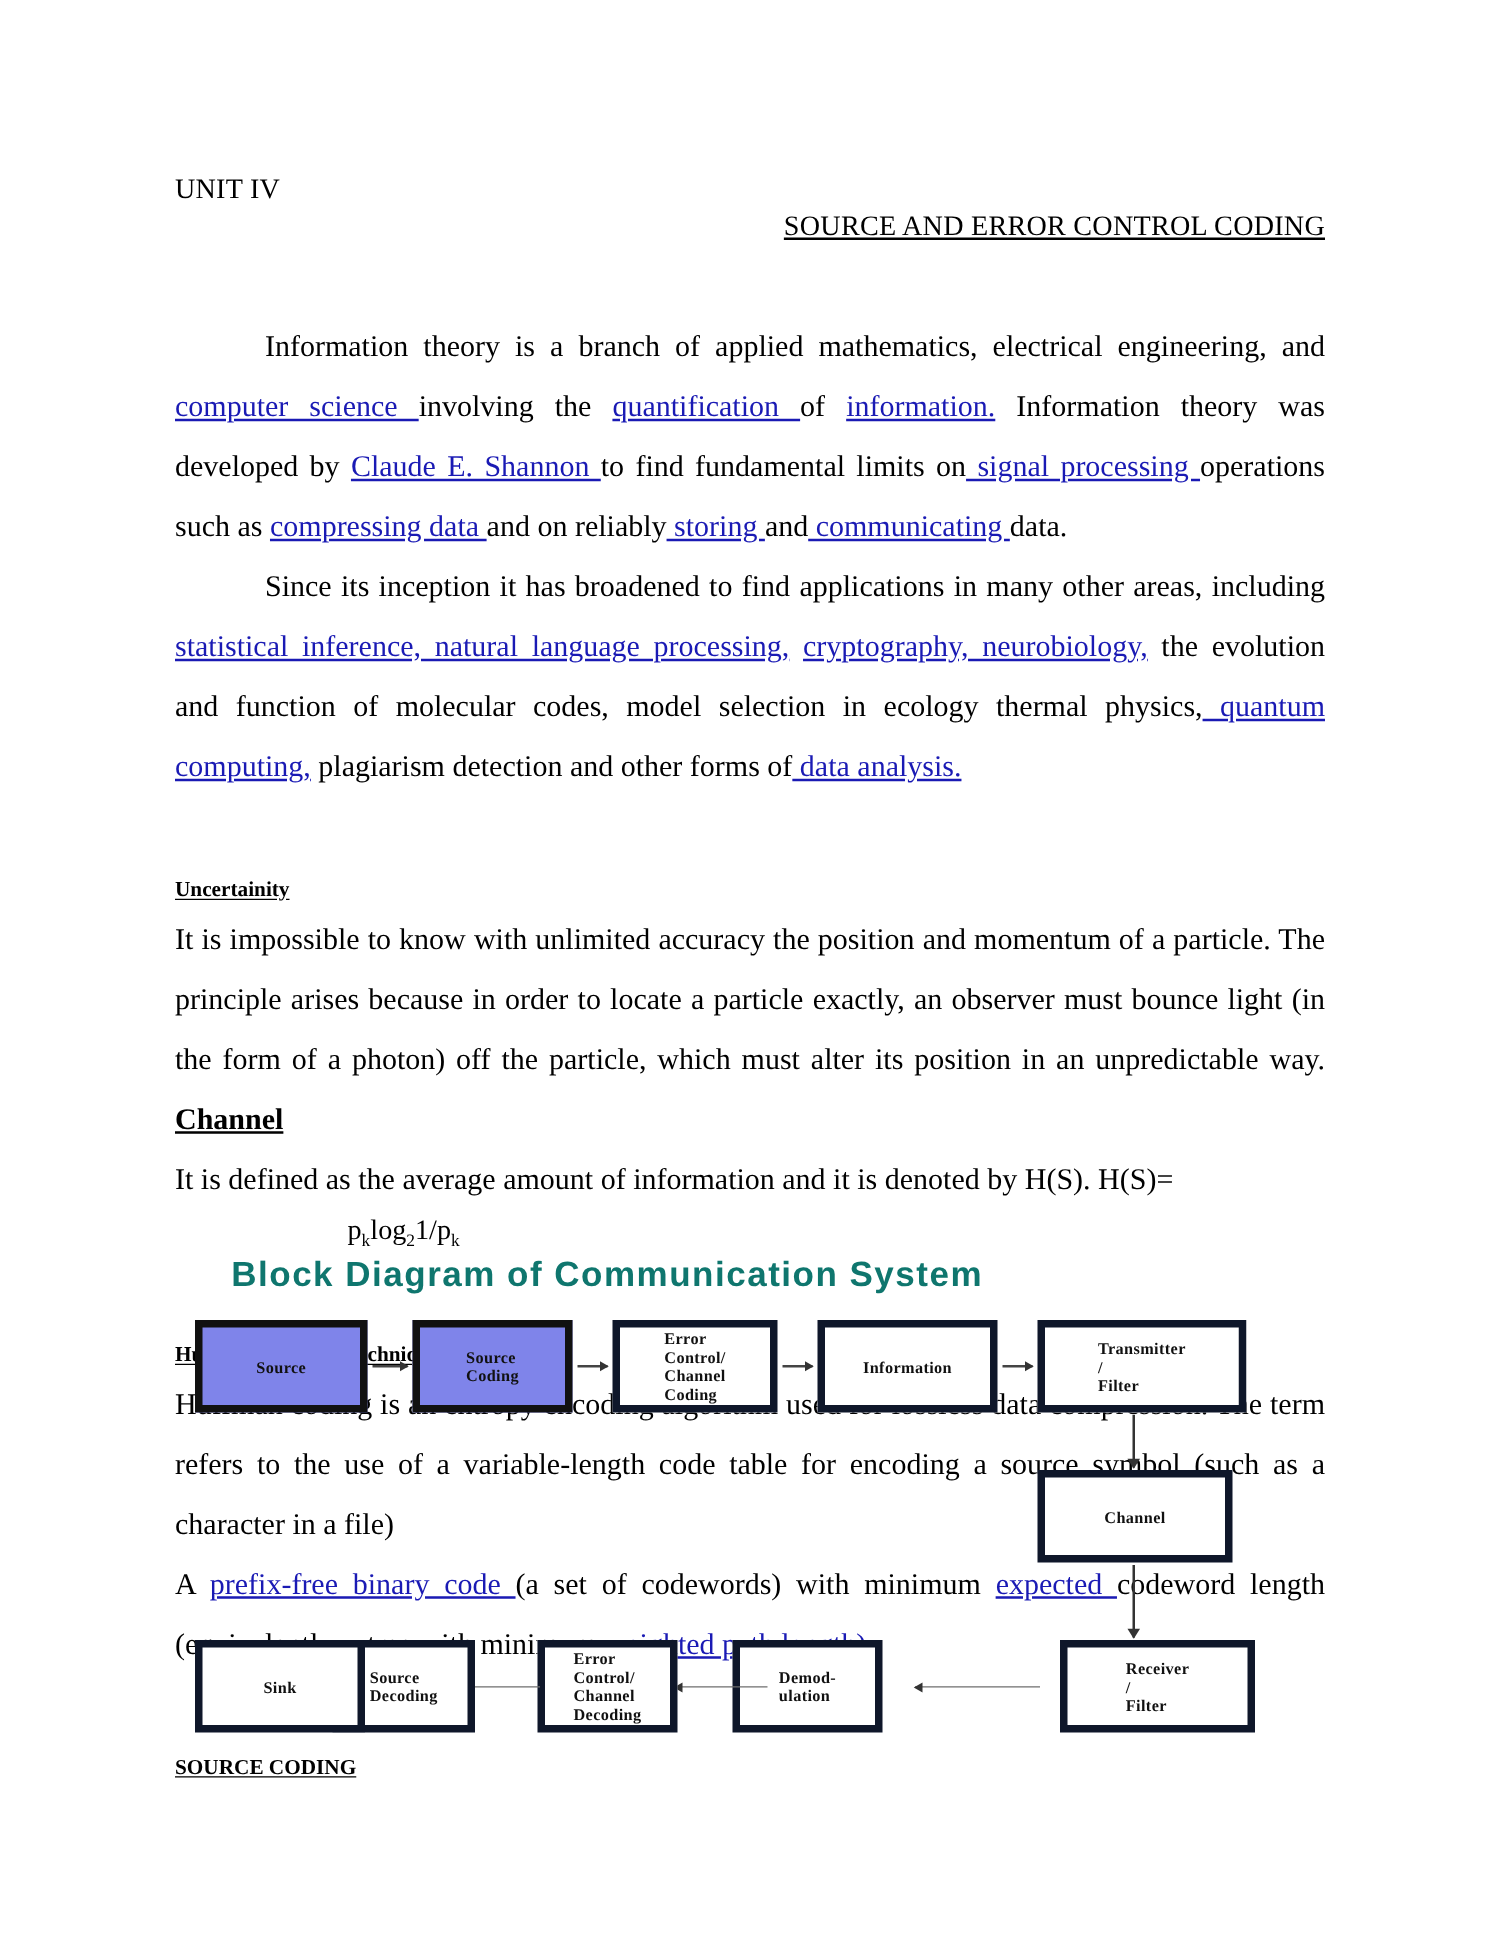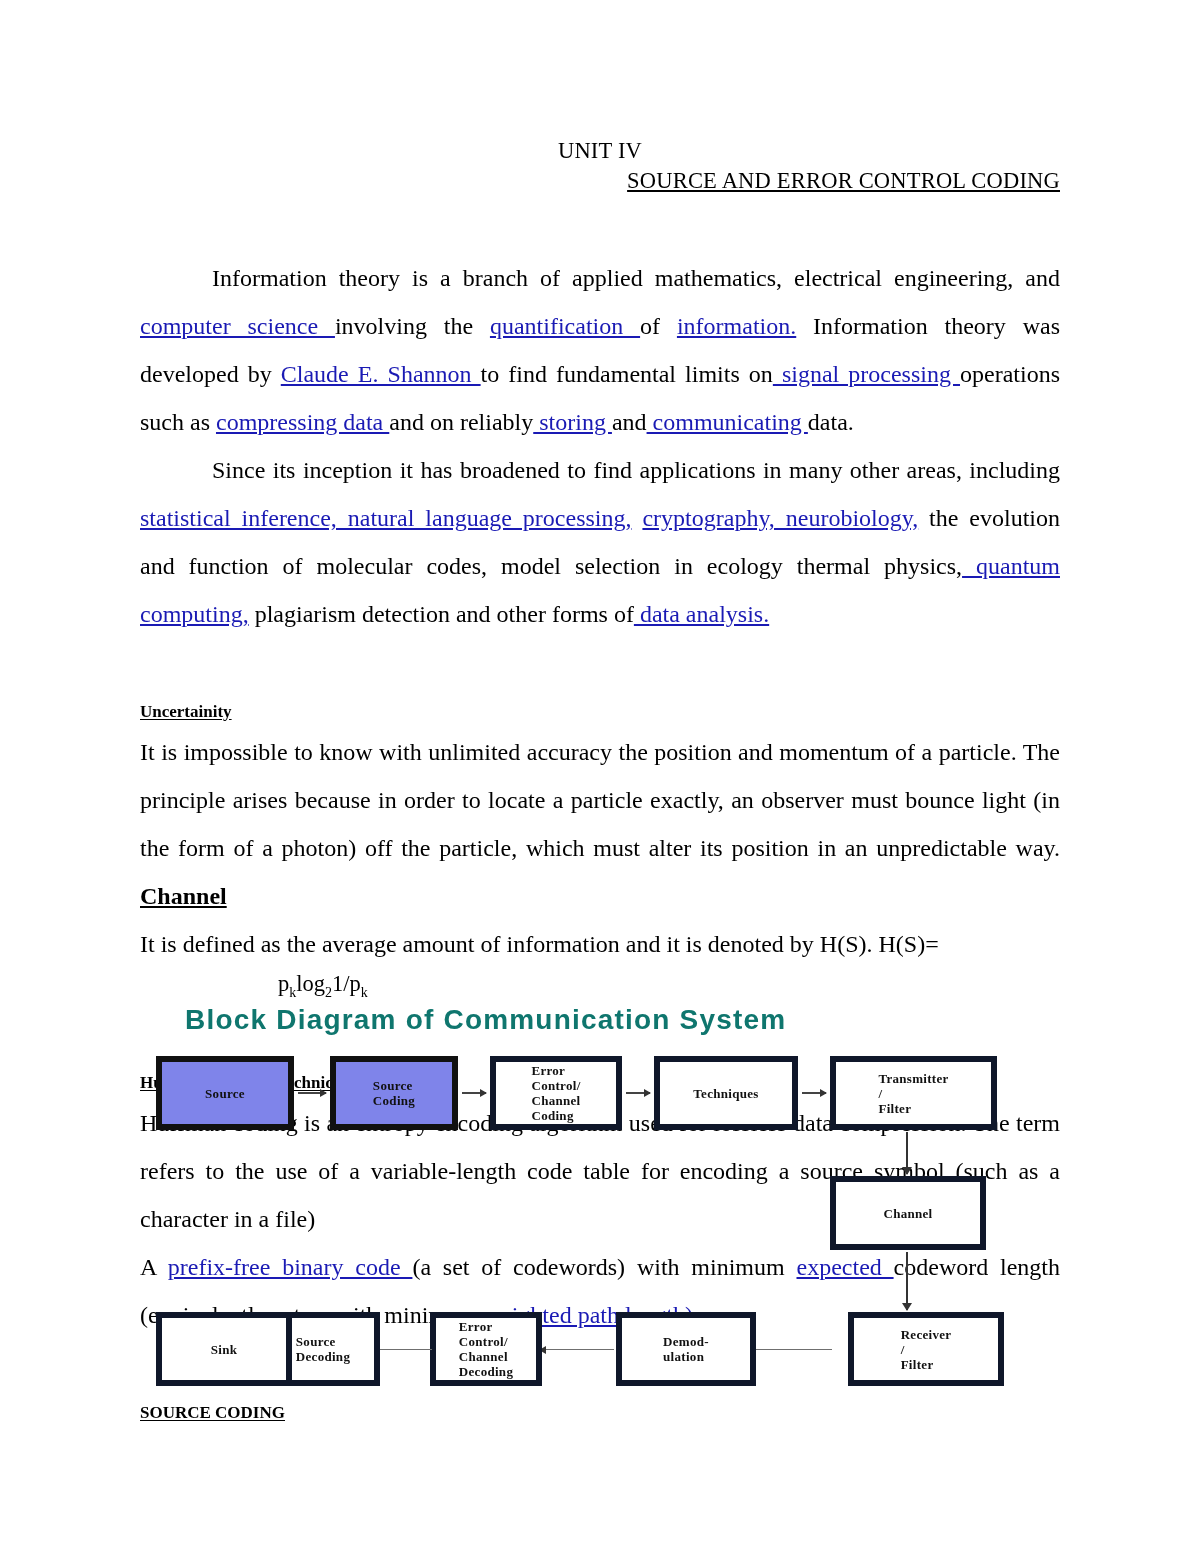--- a/index.html
+++ b/index.html
@@ -27,21 +27,21 @@
 
   .content {
     position: absolute;
     left: 140px;
     top: 136px;
     width: 920px;
   }
 
   
   .doc-title-1 {
-    text-align: center;
+    text-align: left;
     font-size: 22.5px;
     line-height: 30px;
     letter-spacing: 0.2px;
   }
   .doc-title-2 {
     text-align: right;
     font-size: 22.5px;
     line-height: 30px;
     text-decoration: underline;
     text-underline-offset: 2px;
@@ -215,37 +215,37 @@
     <div class="arrow-h" style="left:158px; top:94px; width:28px;"></div>
 
     <div class="dbox filled" style="left:190px; top:58px; width:128px; height:74px;">Source<br>Coding</div>
 
     <div class="arrow-h" style="left:322px; top:94px; width:24px;"></div>
 
     <div class="dbox" style="left:350px; top:58px; width:132px; height:74px;">Error<br>Control/<br>Channel<br>Coding</div>
 
     <div class="arrow-h" style="left:486px; top:94px; width:24px;"></div>
 
-    <div class="dbox" style="left:514px; top:58px; width:144px; height:74px;">Techniques</div>
+    <div class="dbox" style="left:514px; top:58px; width:144px; height:74px;">Information</div>
 
     <div class="arrow-h" style="left:662px; top:94px; width:24px;"></div>
 
     <div class="dbox" style="left:690px; top:58px; width:167px; height:74px;">Transmitter<br>/<br>Filter</div>
 
     <div class="arrow-v" style="left:766px; top:134px; height:42px;"></div>
 
     <div class="dbox" style="left:690px; top:178px; width:156px; height:74px;">Channel</div>
 
     <div class="arrow-v" style="left:766px; top:254px; height:58px;"></div>
 
     <div class="dbox" style="left:708px; top:314px; width:156px; height:74px;">Receiver<br>/<br>Filter</div>
 
     <div class="arrow-h thin left" style="left:592px; top:351px; width:100px;"></div>
 
-    <div class="dbox" style="left:476px; top:314px; width:140px; height:74px;">Demod-<br>ulation</div>
+    <div class="dbox" style="left:446px; top:314px; width:120px; height:74px;">Demod-<br>ulation</div>
 
     <div class="arrow-h thin left" style="left:400px; top:351px; width:74px;"></div>
 
     <div class="dbox" style="left:290px; top:314px; width:112px; height:74px;">Error<br>Control/<br>Channel<br>Decoding</div>
 
     <div class="arrow-h thin left" style="left:210px; top:351px; width:82px;"></div>
 
     <div class="dbox" style="left:126px; top:314px; width:114px; height:74px;">Source<br>Decoding</div>
 
     <div class="arrow-h thin left" style="left:108px; top:351px; width:20px;"></div>

